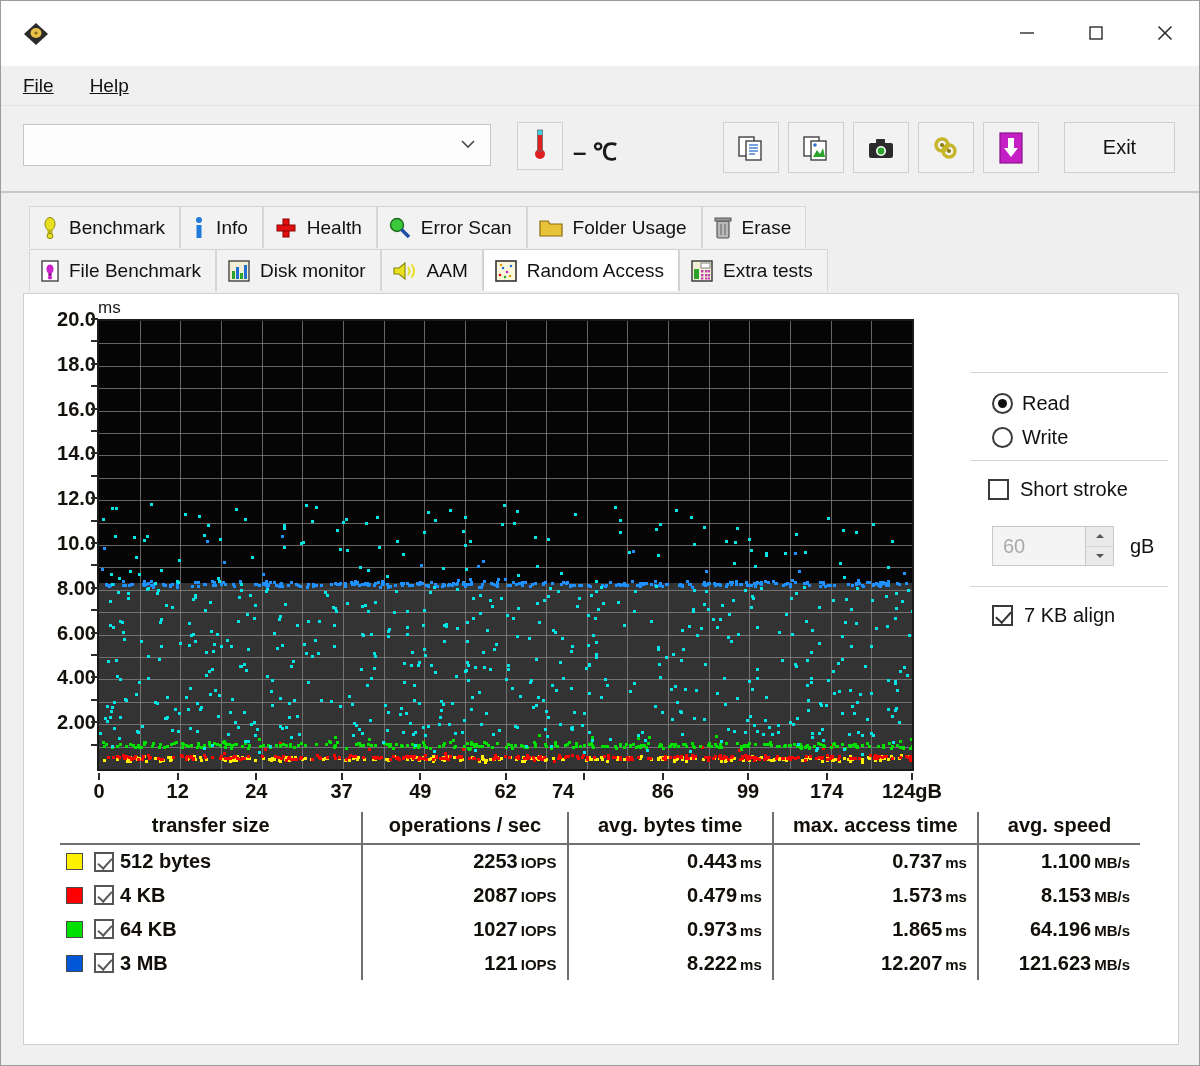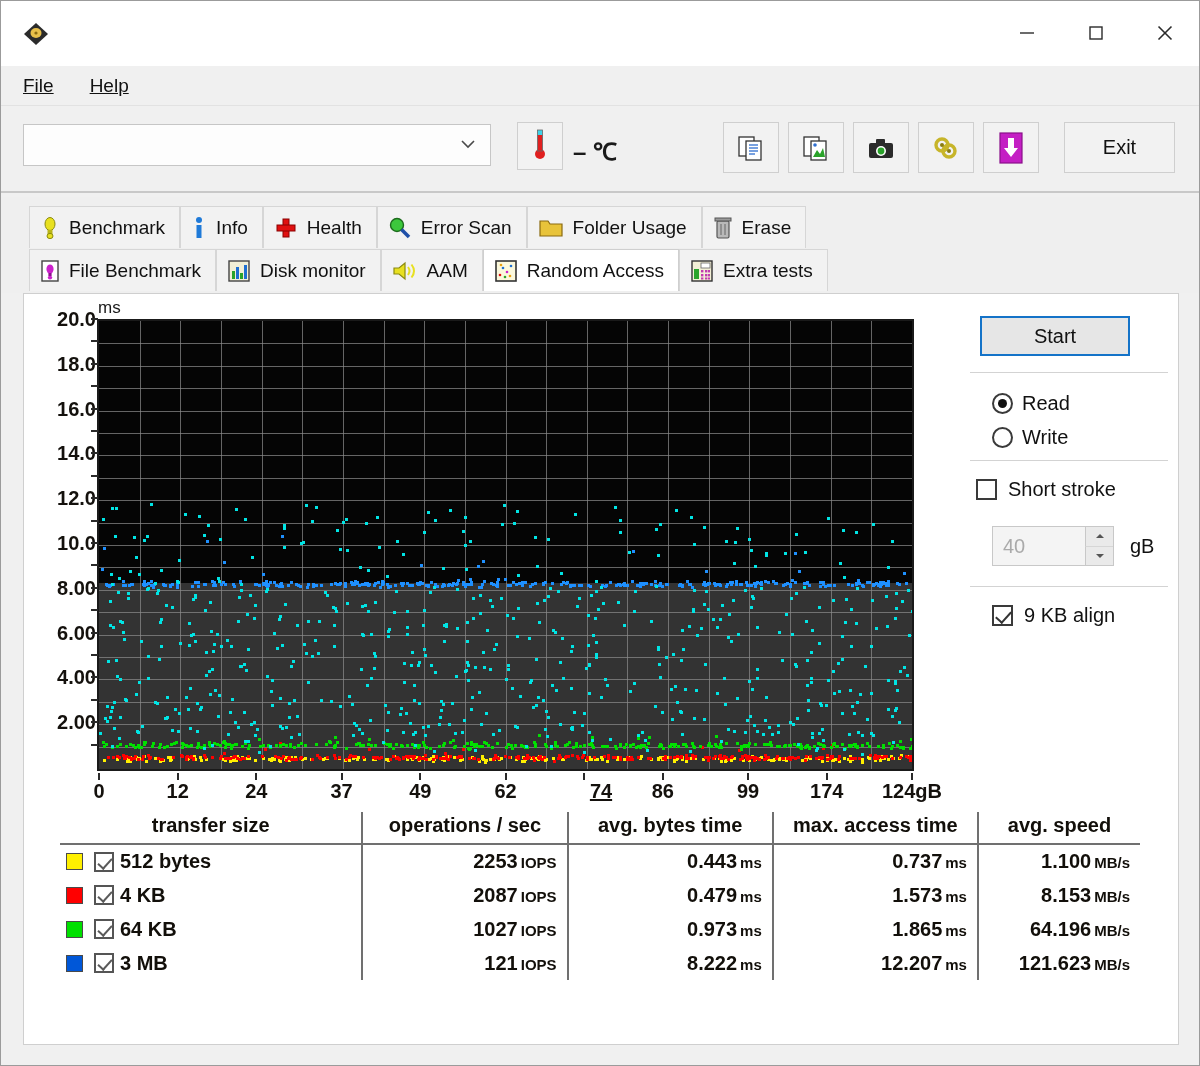--- a/index.html
+++ b/index.html
@@ -2390,21 +2390,21 @@
           <div class="dot" style="left: 558.6px; top: 341.8px; width: 3px; height: 3px; background: rgb(0, 229, 229);"></div>
           <div class="dot" style="left: 417.1px; top: 189.4px; width: 3px; height: 3px; background: rgb(0, 229, 229);"></div>
         </div>
       <div class="xlabels" id="xlabels">
           <div class="xlab" style="left: 75px;">0</div>
           <div class="xlab" style="left: 153.677px;">12</div>
           <div class="xlab" style="left: 232.355px;">24</div>
           <div class="xlab" style="left: 317.589px;">37</div>
           <div class="xlab" style="left: 396.266px;">49</div>
           <div class="xlab" style="left: 481.5px;">62</div>
-          <div class="xlab" style="left: 577px; text-decoration: underline;">74</div>
+          <div class="xlab" style="left: 539px;">74</div>
           <div class="xlab" style="left: 638.855px;">86</div>
           <div class="xlab" style="left: 724.089px;">99</div>
           <div class="xlab" style="left: 802.766px;">174</div>
           <div class="xlab" style="left: 888px;">124gB</div>
         </div>
     <div class="tick-y" style="top: 450.6px;"></div>
         <div class="tick-y" style="top: 428.2px;"></div>
         <div class="tick-y" style="top: 405.8px;"></div>
         <div class="tick-y" style="top: 383.4px;"></div>
         <div class="tick-y" style="top: 361px;"></div>
@@ -2430,63 +2430,60 @@
         <div class="tick-x" style="left: 395.266px;"></div>
         <div class="tick-x" style="left: 480.5px;"></div>
         <div class="tick-x" style="left: 559.177px;"></div>
         <div class="tick-x" style="left: 637.855px;"></div>
         <div class="tick-x" style="left: 723.089px;"></div>
         <div class="tick-x" style="left: 801.766px;"></div>
         <div class="tick-x" style="left: 887px;"></div>
       </div>
 
     <div class="rpanel">
-      <div class="start-btn">
-        <span>Start</span>
-      </div>
       <div class="divider" style="top:68px"></div>
 
       <div class="radio-row" style="left:32px; top:88px">
         <span class="radio on"></span>
         <span>Read</span>
       </div>
       <div class="radio-row" style="left:32px; top:122px">
         <span class="radio"></span>
         <span>Write</span>
       </div>
       <div class="divider" style="top:156px"></div>
 
-      <div class="check-row" style="left:16px; top:174px">
+      <div class="check-row" style="left:28px; top:174px">
         <span class="cbox"></span>
         <span>Short stroke</span>
       </div>
 
       <div class="spin-wrap">
         <div class="spin">
-          <span>40</span>
+          <span>60</span>
           <span class="spin-btns">
             <span class="spin-b">
               <svg width="12" height="8" viewBox="0 0 12 8">
                   <polygon points="6,2 10,6 2,6" fill="#555"></polygon>
                 </svg>
             </span>
             <span class="spin-b">
               <svg width="12" height="8" viewBox="0 0 12 8">
                   <polygon points="6,6 2,2 10,2" fill="#555"></polygon>
                 </svg>
             </span>
           </span>
         </div>
         <span class="gb-label">gB</span>
       </div>
 
       <div class="divider" style="top:282px"></div>
       <div class="check-row" style="left:32px; top:300px">
         <span class="cbox on"></span>
-        <span>9 KB align</span>
+        <span>7 KB align</span>
       </div>
     </div>
 
     <div class="results">
       <table class="rt">
         <thead>
           <tr>
             <th style="width:28%">transfer size</th>
             <th class="c-sep" style="width:19%">operations / sec</th>
             <th class="c-sep" style="width:19%">avg. bytes time</th>

